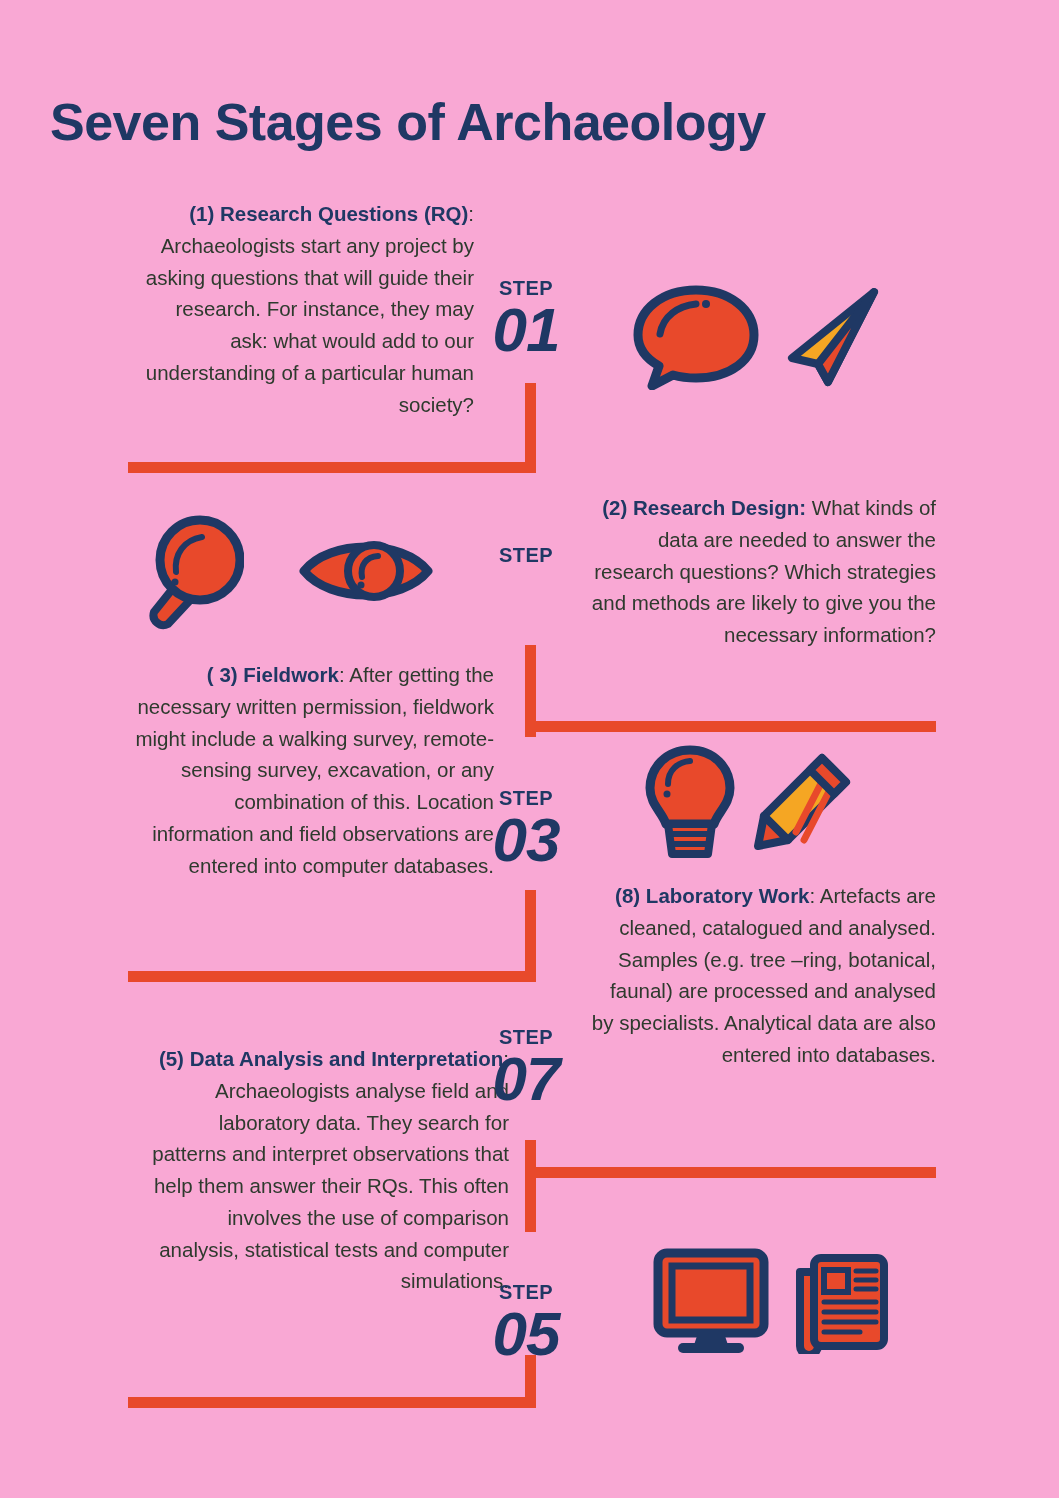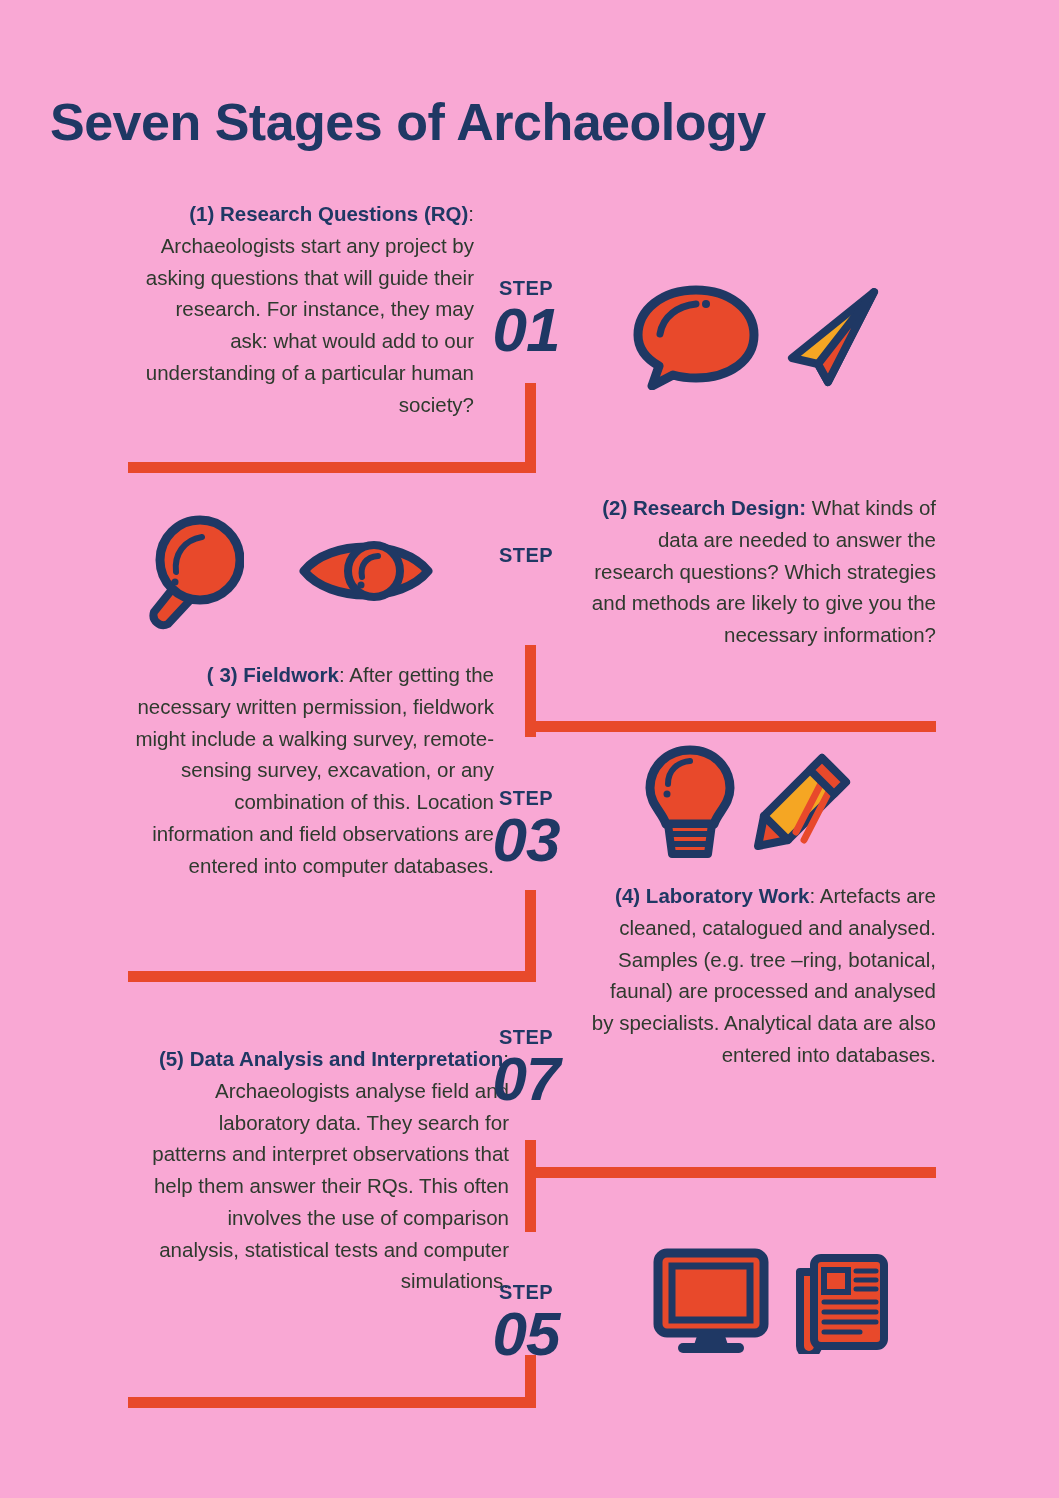--- a/index.html
+++ b/index.html
@@ -190,21 +190,21 @@
       </svg>
     </span>
   </div>
 
   <div class="step" style="left:466px; top:1027px;">
     <div class="step-word">STEP</div>
     <div class="step-num">07</div>
   </div>
 
   <div class="txt right" style="left:586px; top:880px; width:350px;">
-    <b>(4) Laboratory Work</b><span>:</span><span> Artefacts are cleaned, catalogued and analysed. Samples (e.g. tree –ring, botanical, faunal) are processed and analysed by specialists. Analytical data are also entered into databases.</span>
+    <b>(8) Laboratory Work</b><span>:</span><span> Artefacts are cleaned, catalogued and analysed. Samples (e.g. tree –ring, botanical, faunal) are processed and analysed by specialists. Analytical data are also entered into databases.</span>
   </div>
 
   <div class="step" style="left:466px; top:1282px;">
     <div class="step-word">STEP</div>
     <div class="step-num">05</div>
   </div>
 
   <div class="txt left" style="left:144px; top:1043px; width:365px;">
     <b>(5) Data Analysis and Interpretation</b><span>:</span><span> Archaeologists analyse field and laboratory data. They search for patterns and interpret observations that help them answer their RQs. This often involves the use of comparison analysis, statistical tests and computer simulations.</span>
   </div>

